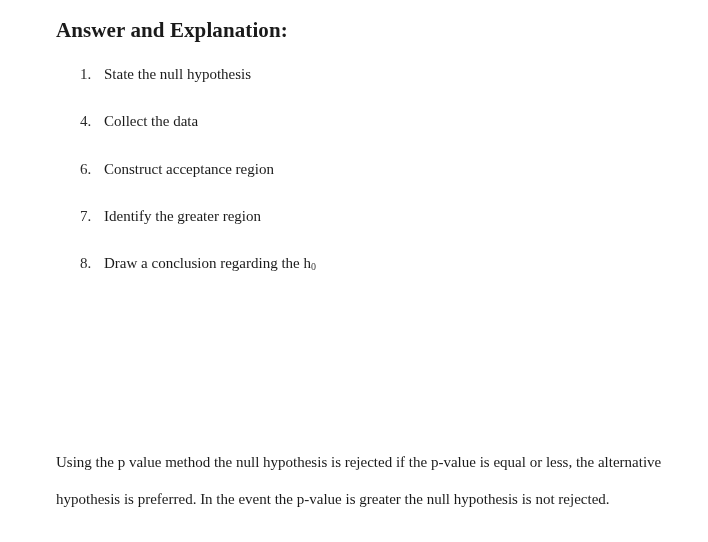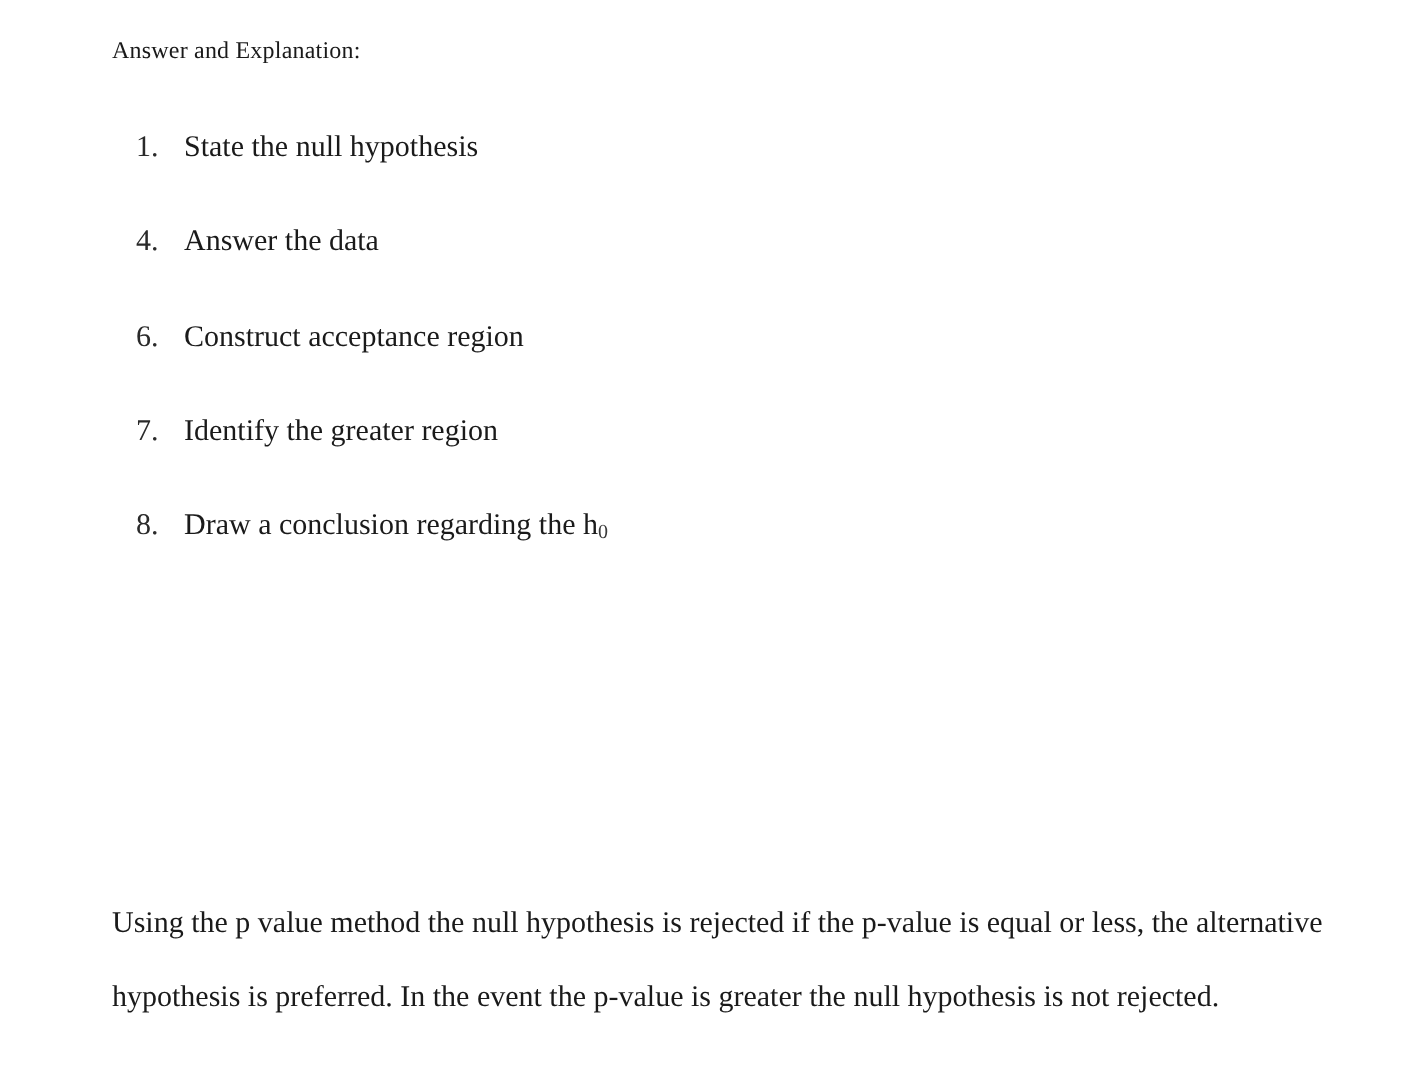--- a/index.html
+++ b/index.html
@@ -12,27 +12,27 @@
       height: 542px;
       position: relative;
       overflow: hidden;
       font-family: "Liberation Serif", "DejaVu Serif", serif;
       color: #1a1a1a;
     }
     .heading {
       position: absolute;
       left: 56px;
       top: 18px;
-      font-size: 12px;
-      font-weight: normal;
+      font-size: 21px;
+      font-weight: bold;
       letter-spacing: 0.1px;
     }
     .list {
       position: absolute;
-      left: 68px;
+      left: 80px;
       top: 64px;
       margin: 0;
       padding: 0;
       list-style: none;
     }
     .list-item {
       height: 47.3px;
       font-size: 15px;
       line-height: 20px;
       white-space: nowrap;
@@ -61,21 +61,21 @@
 <body>
 
 <div>
   <div class="heading">Answer and Explanation:</div>
 
   <ol class="list">
     <li class="list-item">
       <span class="list-num">1.</span><span>State the null hypothesis</span>
     </li>
     <li class="list-item">
-      <span class="list-num">4.</span><span>Answer the data</span>
+      <span class="list-num">4.</span><span>Collect the data</span>
     </li>
     <li class="list-item">
       <span class="list-num">6.</span><span>Construct acceptance region</span>
     </li>
     <li class="list-item">
       <span class="list-num">7.</span><span>Identify the greater region</span>
     </li>
     <li class="list-item">
       <span class="list-num">8.</span><span>Draw a conclusion regarding the h</span><span class="sub">0</span>
     </li>

